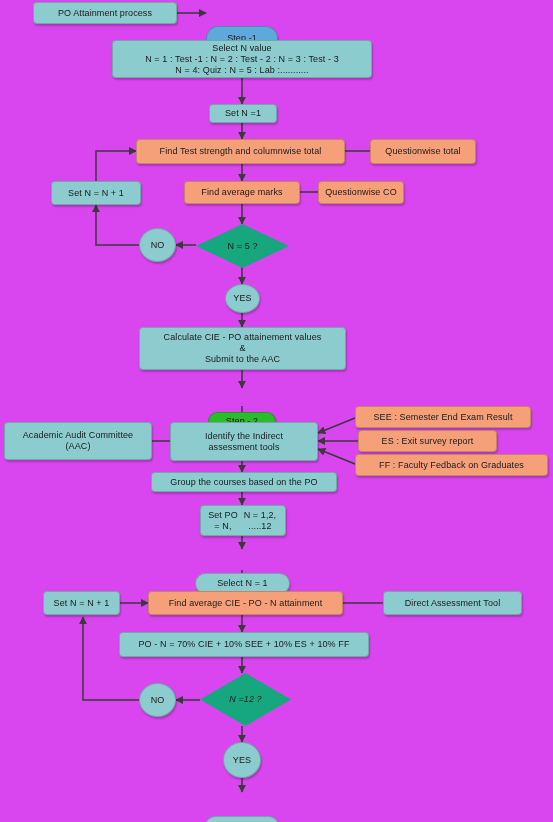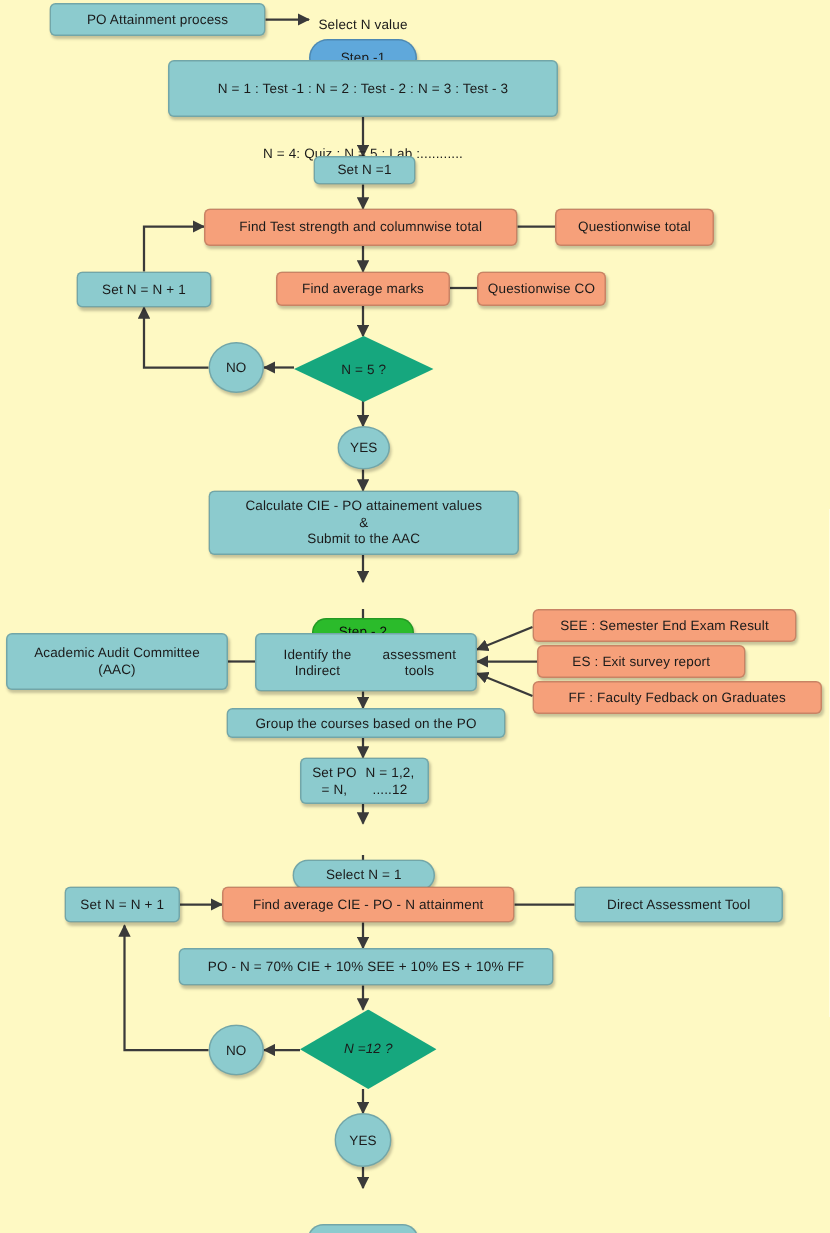--- a/index.html
+++ b/index.html
@@ -9,21 +9,21 @@
     background: #ffffff;
   }
   body {
     font-family: "Liberation Sans", sans-serif;
     -webkit-font-smoothing: antialiased;
   }
   #canvas {
     position: relative;
     width: 553px;
     height: 822px;
-    background: #fef9c3;
+    background: #d946ef;
     overflow: hidden;
   }
   #edges {
     position: absolute;
     left: 0;
     top: 0;
     width: 553px;
     height: 822px;
     pointer-events: none;
   }
@@ -150,21 +150,21 @@
   </svg>
 
   <div class="node rect teal" style="left:33px; top:2px; width:144px; height:22px;">
     <span>PO Attainment process</span>
   </div>
 
   <div class="node stadium blue" style="left:206px; top:2px; width:72px; height:25px;">
     <span>Step -1</span>
   </div>
 
-  <div class="node rect teal" style="left:112px; top:40px; width:260px; height:38px; flex-direction:column; justify-content:center;gap:32px;">
+  <div class="node rect teal" style="left:112px; top:40px; width:260px; height:38px; flex-direction:column; justify-content:center;">
     <span class="nline">Select N value</span>
     <span class="nline">N = 1 : Test -1 : N = 2 : Test - 2 : N = 3 : Test - 3</span>
     <span class="nline">N = 4: Quiz : N = 5 : Lab :...........</span>
   </div>
 
   <div class="node rect teal" style="left:209px; top:104px; width:68px; height:19px;">
     <span>Set N =1</span>
   </div>
 
   <div class="node rect orange" style="left:136px; top:139px; width:209px; height:25px;">
@@ -210,21 +210,21 @@
 
   <div class="node stadium green" style="left:208px; top:388px; width:68px; height:19px;">
     <span>Step - 2</span>
   </div>
 
   <div class="node rect teal" style="left:4px; top:422px; width:148px; height:38px; flex-direction:column; justify-content:center;">
     <span class="nline">Academic Audit Committee</span>
     <span class="nline">(AAC)</span>
   </div>
 
-  <div class="node rect teal" style="left:170px; top:422px; width:148px; height:39px; flex-direction:row; justify-content:center;">
+  <div class="node rect teal" style="left:170px; top:422px; width:148px; height:39px; flex-direction:column; justify-content:center;">
     <span class="nline">Identify the Indirect</span>
     <span class="nline">assessment tools</span>
   </div>
 
   <div class="node rect orange" style="left:355px; top:406px; width:176px; height:22px;">
     <span>SEE : Semester End Exam Result</span>
   </div>
 
   <div class="node rect orange" style="left:358px; top:430px; width:139px; height:22px;">
     <span>ES : Exit survey report</span>

